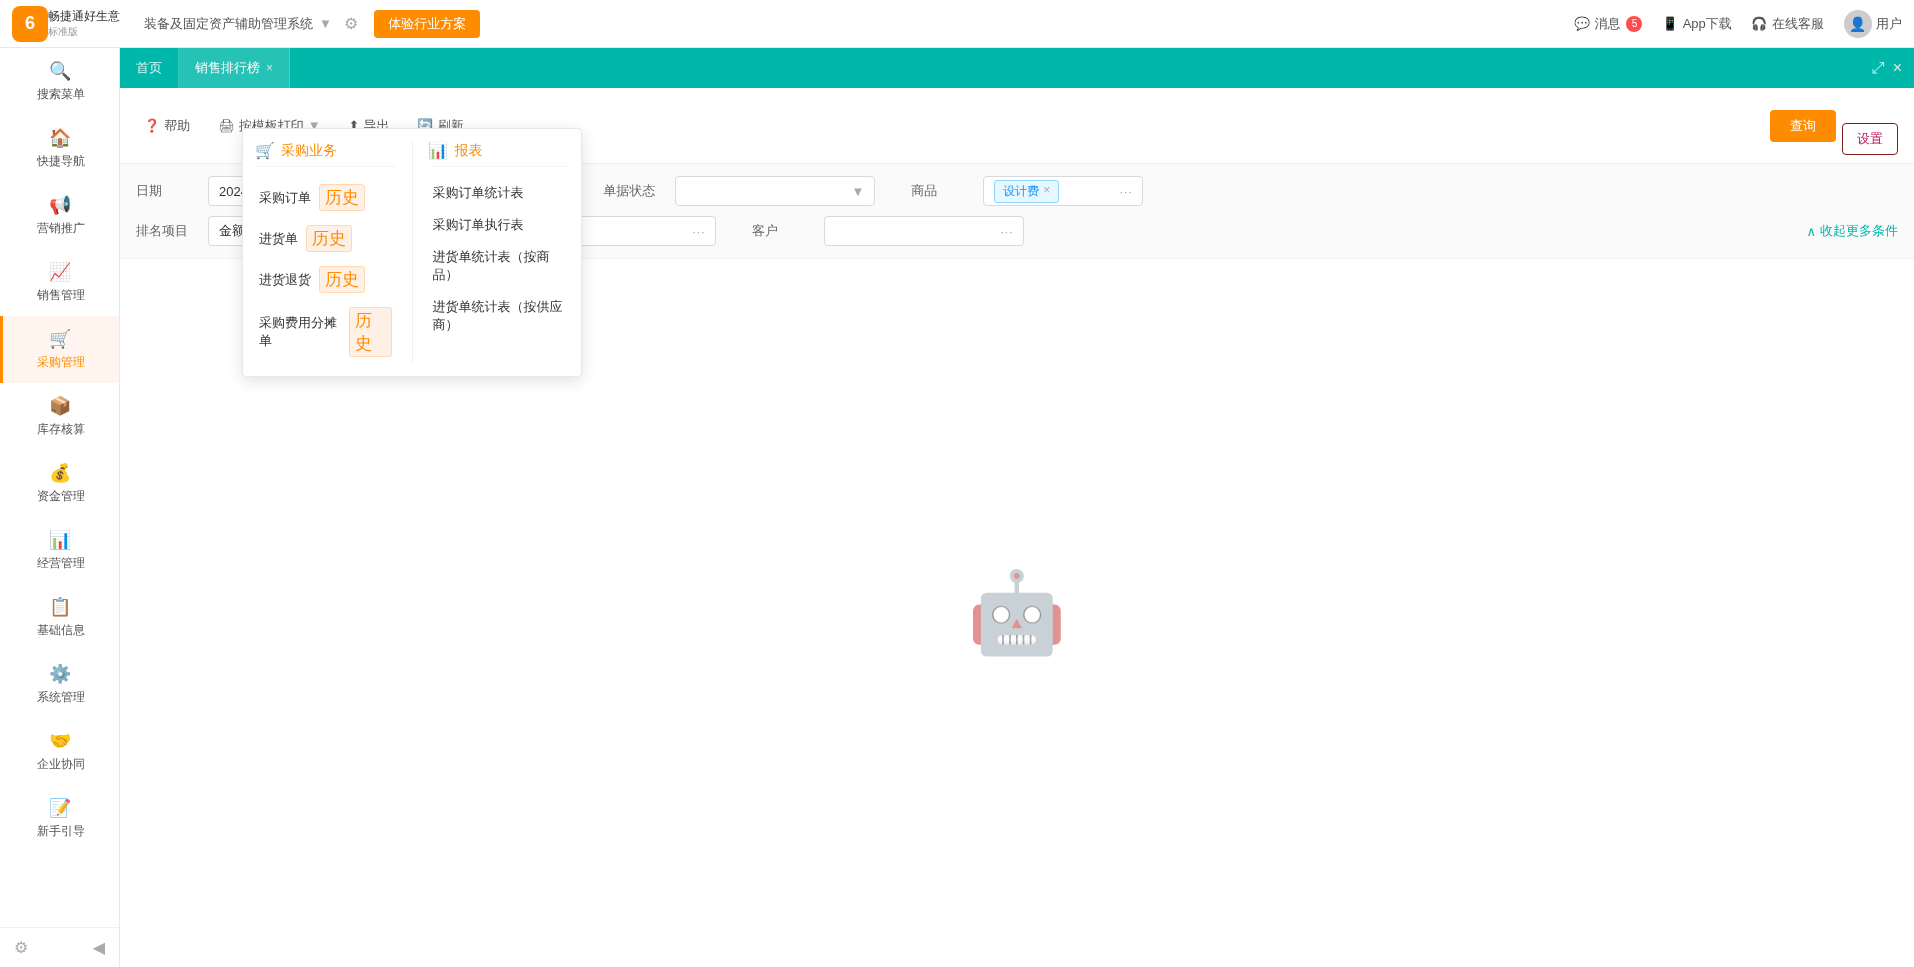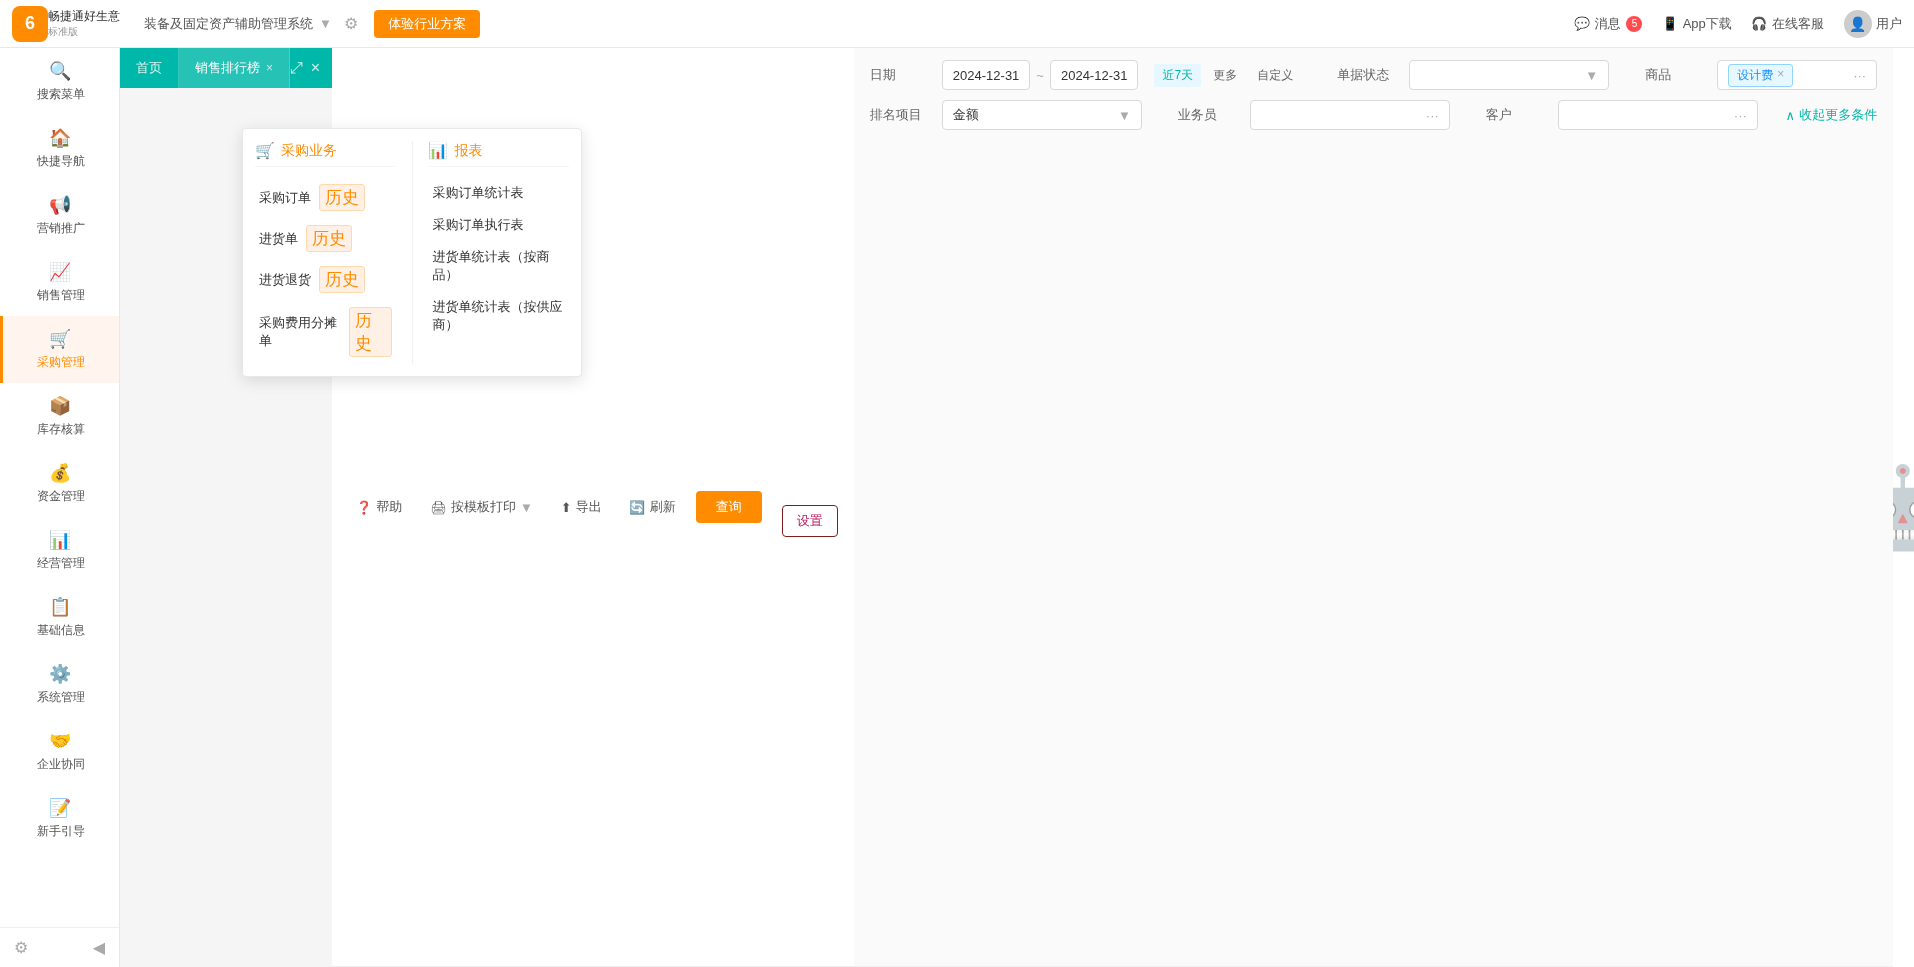--- a/index.html
+++ b/index.html
@@ -50,21 +50,21 @@
     }
     .sidebar-item.active { background: #fff5ee; color: #ff8c00; border-left-color: #ff8c00; }
     .sidebar-icon { font-size: 18px; }
     .sidebar-footer {
       margin-top: auto; display: flex; align-items: center; justify-content: space-between;
       padding: 10px 14px; border-top: 1px solid #f0f0f0;
     }
     .sidebar-footer-icon { color: #aaa; cursor: pointer; font-size: 16px; }
 
     
-    .content-area { flex: 1; display: flex; flex-direction: row; overflow: hidden; position: relative; }
+    .content-area { flex: 1; display: flex; flex-direction: column; overflow: hidden; position: relative; }
 
     
     .tab-bar {
       display: flex; align-items: center; background: #00b8a9; height: 40px;
       padding: 0 0 0 0; flex-shrink: 0;
     }
     .tab-item {
       height: 40px; display: flex; align-items: center; padding: 0 16px;
       cursor: pointer; color: rgba(255,255,255,0.85); font-size: 13px; gap: 6px;
       border-right: 1px solid rgba(255,255,255,0.2);
@@ -288,21 +288,21 @@
         </div>
         <div class="toolbar-btn export-btn">
           <span>⬆</span>
           <span>导出</span>
         </div>
         <div class="toolbar-btn">
           <span>🔄</span>
           <span>刷新</span>
         </div>
 
-        <div style="display:flex;align-items:center;gap:20px;margin-left:auto;">
+        <div style="display:flex;align-items:center;gap:6px;margin-left:auto;">
           <button class="search-btn">查询</button>
           <button class="set-btn">设置</button>
         </div>
       </div>
 
       <div class="filter-area">
 
         <div class="filter-row">
           <span class="filter-label">日期</span>
           <div class="date-range">

